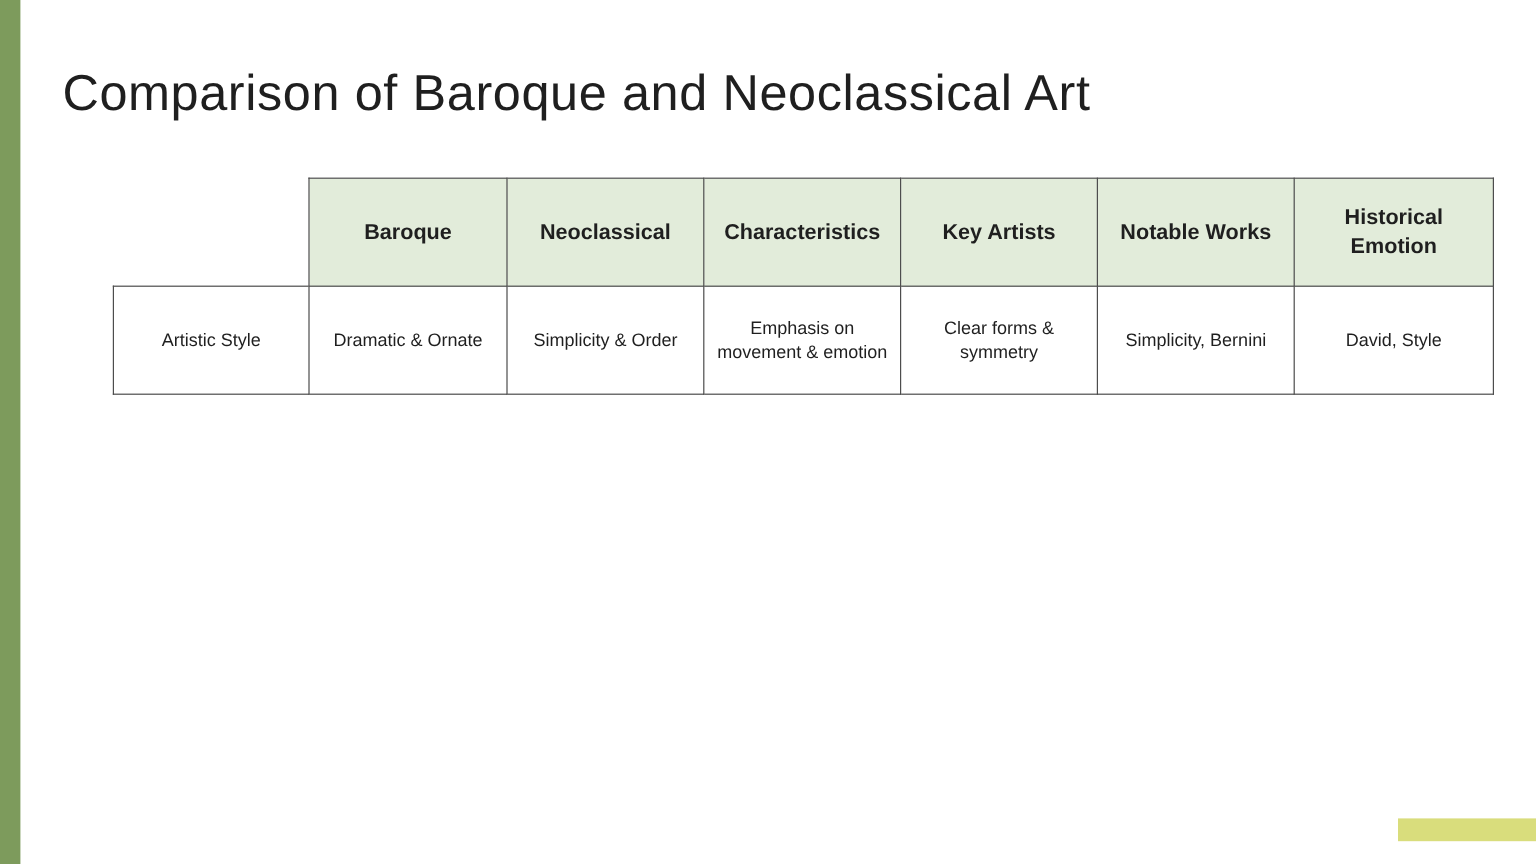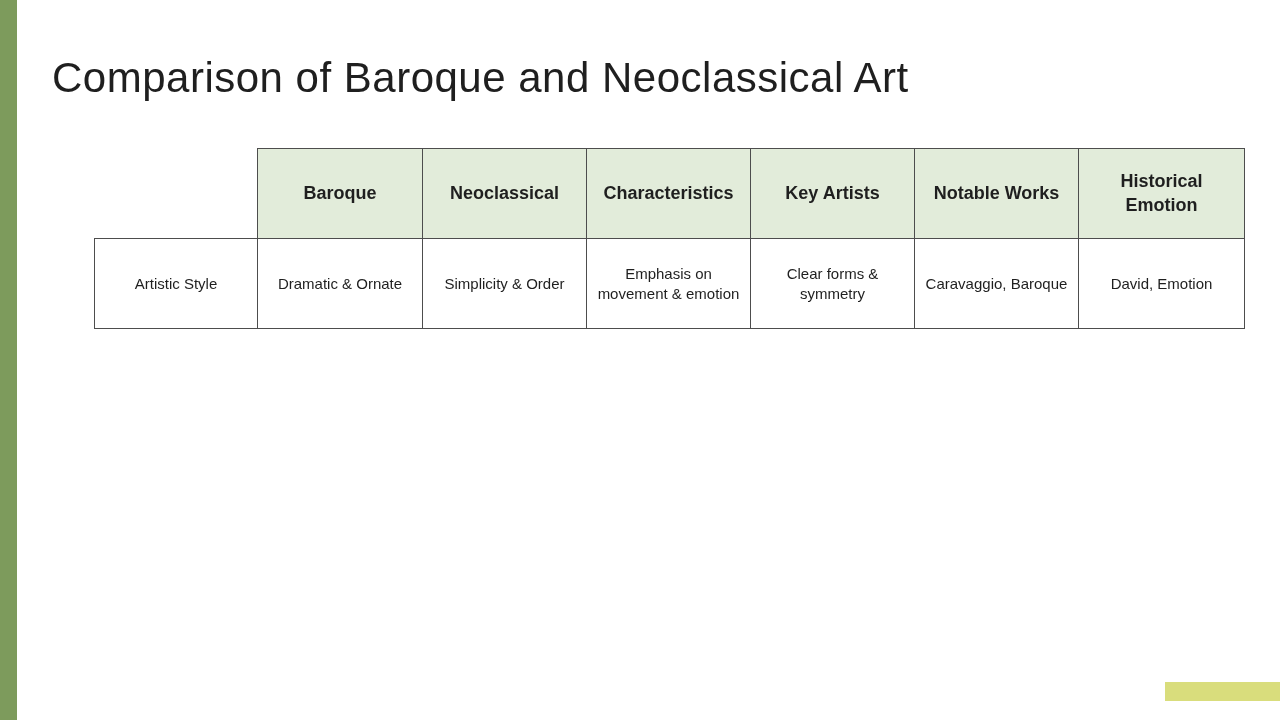--- a/index.html
+++ b/index.html
@@ -105,21 +105,21 @@
         <th class="hcell">Key Artists</th>
         <th class="hcell">Notable Works</th>
         <th class="hcell">Historical Emotion</th>
       </tr>
       <tr>
         <td>Artistic Style</td>
         <td>Dramatic &amp; Ornate</td>
         <td>Simplicity &amp; Order</td>
         <td>Emphasis on movement &amp; emotion</td>
         <td>Clear forms &amp; symmetry</td>
-        <td>Caravaggio, Baroque</td>
-        <td>David, Emotion</td>
+        <td>Simplicity, Bernini</td>
+        <td>David, Style</td>
       </tr>
     </tbody>
   </table>
 
   <div class="accent-bar-bottom"></div>
 
 </div>
 
 </body></html>

